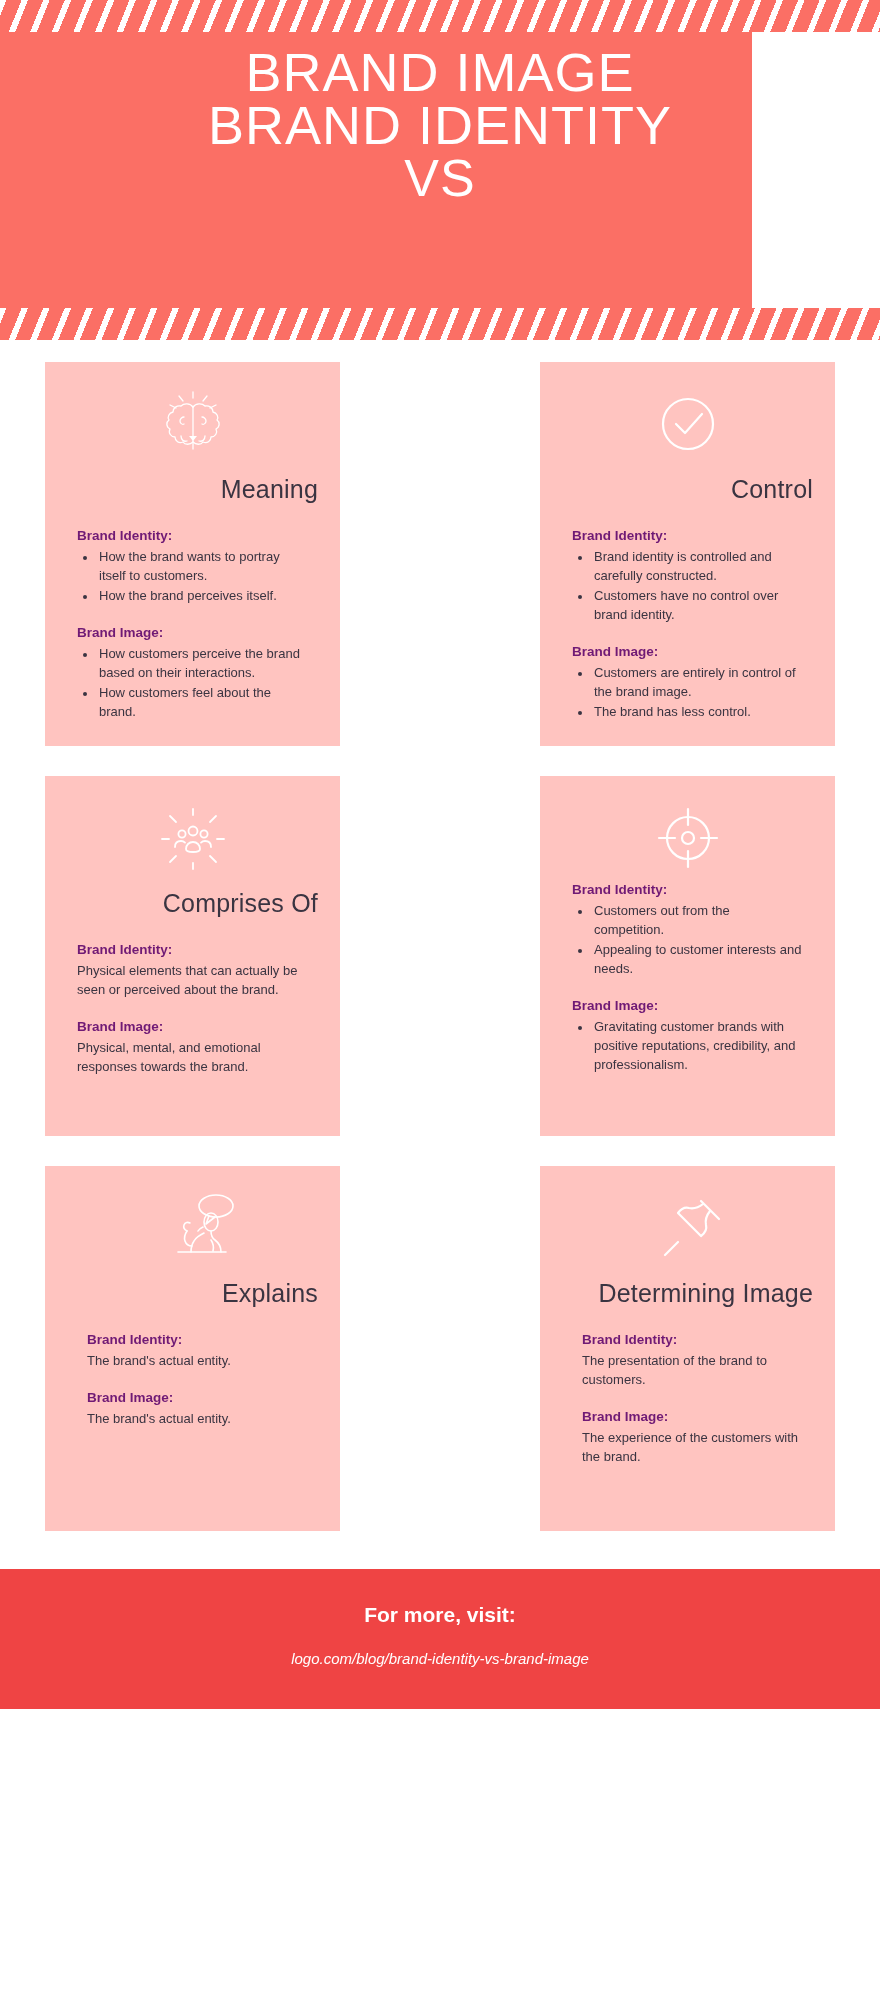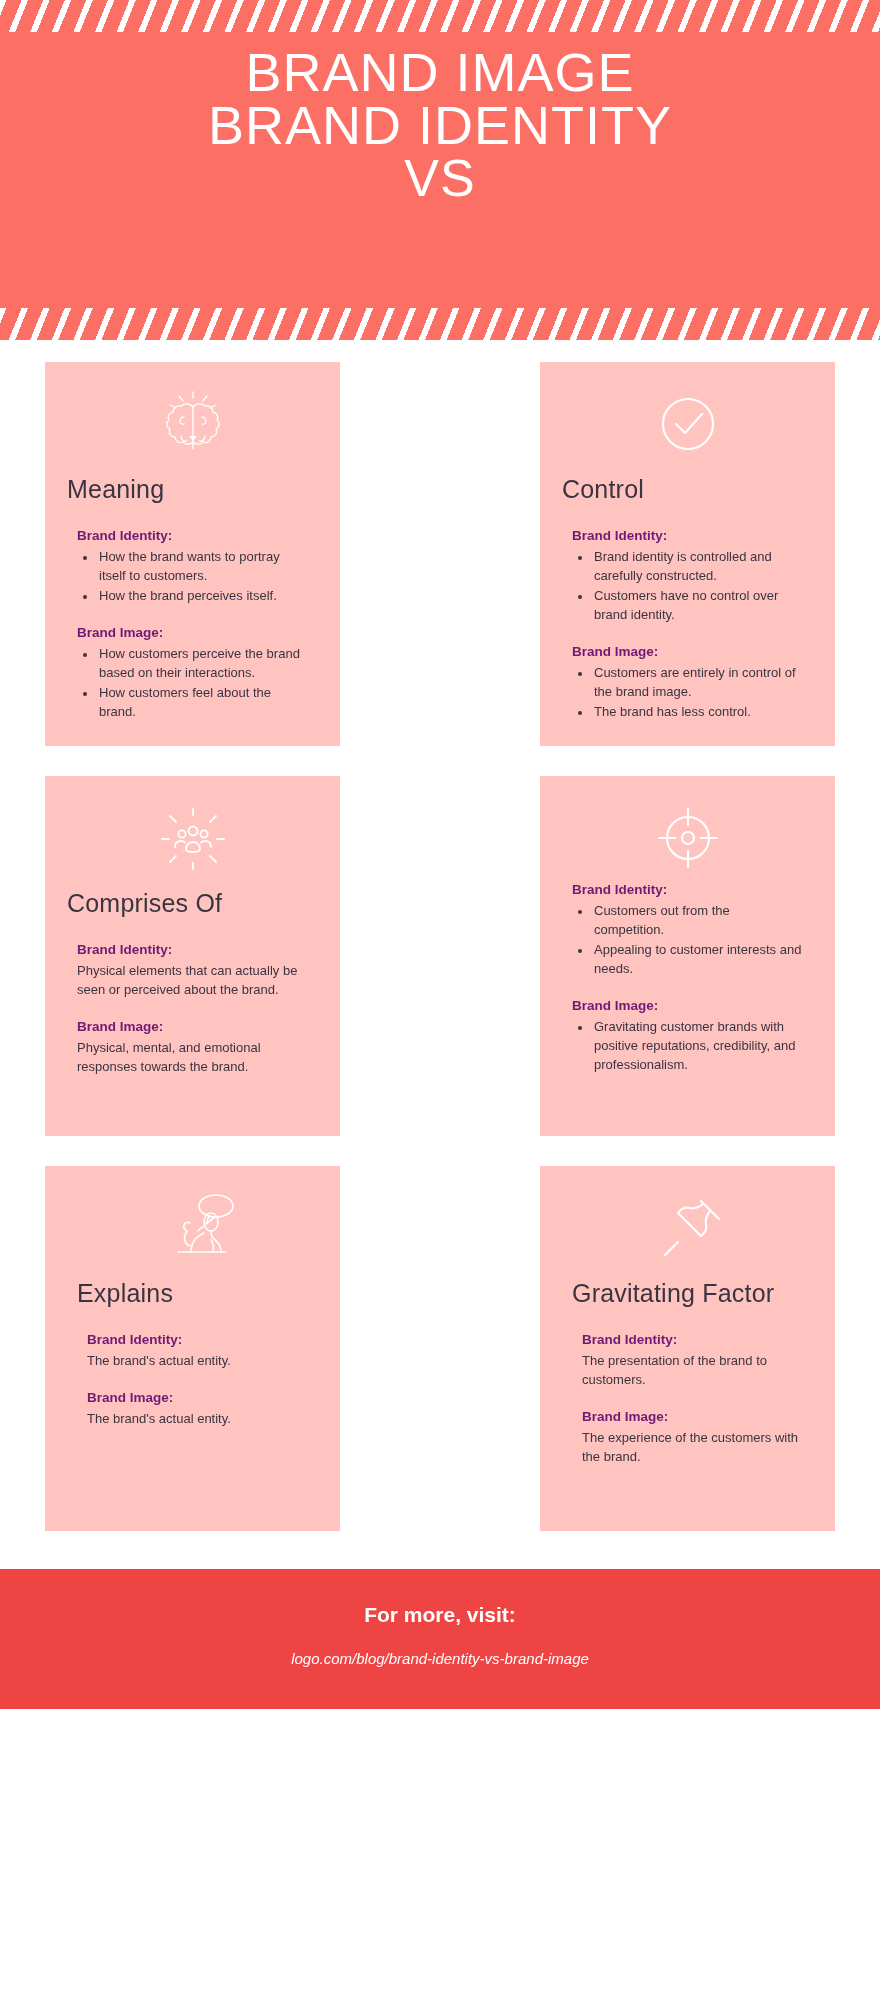--- a/index.html
+++ b/index.html
@@ -18,21 +18,21 @@
     position: relative;
     width: 880px;
     min-height: 2000px;
     background: #ffffff;
     overflow: hidden;
   }
 
   
   .header {
     position: relative;
-    width: 880px;
+    width: 752px;
     height: 340px;
     background: #fb6f65;
     box-sizing: border-box;
   }
 
   .stripe-band {
     position: absolute;
     left: 0;
     width: 880px;
     height: 32px;
@@ -91,21 +91,21 @@
   .card-icon {
     height: 72px;
     display: flex;
     align-items: center;
     justify-content: center;
     margin-bottom: 6px;
   }
   .card-icon svg { display: block; }
 
   .card-title {
-    text-align: left;
+    text-align: right;
     color: #3a3441;
     font-family: "Liberation Sans", sans-serif;
     font-weight: 400;
     font-size: 25px;
     line-height: 30px;
     margin: 8px 0 22px 0;
     letter-spacing: 0.2px;
   }
 
   .card-body {
@@ -341,21 +341,21 @@
     </div>
 
     <div class="card r3">
       <div class="card-icon">
         <svg width="68" height="70" viewBox="0 0 68 70" fill="none" stroke="#ffffff" stroke-width="2.2" stroke-linecap="round" stroke-linejoin="round">
           <path d="M42 8 l18 18"></path>
           <path d="M44 11 c-5 4 -9 5 -14 4 c-4 -1 -8 1 -11 5 l23 23 c4 -3 6 -7 5 -11 c-1 -5 0 -9 4 -14"></path>
           <path d="M19 49 L6 62"></path>
         </svg>
       </div>
-      <div class="card-title">Gravitating Factor</div>
+      <div class="card-title">Determining Image</div>
       <div class="card-body">
         <div class="block">
           <div class="sub-label">Brand Identity:</div>
           <p class="plain">The presentation of the brand to customers.</p>
         </div>
         <div class="block">
           <div class="sub-label">Brand Image:</div>
           <p class="plain">The experience of the customers with the brand.</p>
         </div>
       </div>

